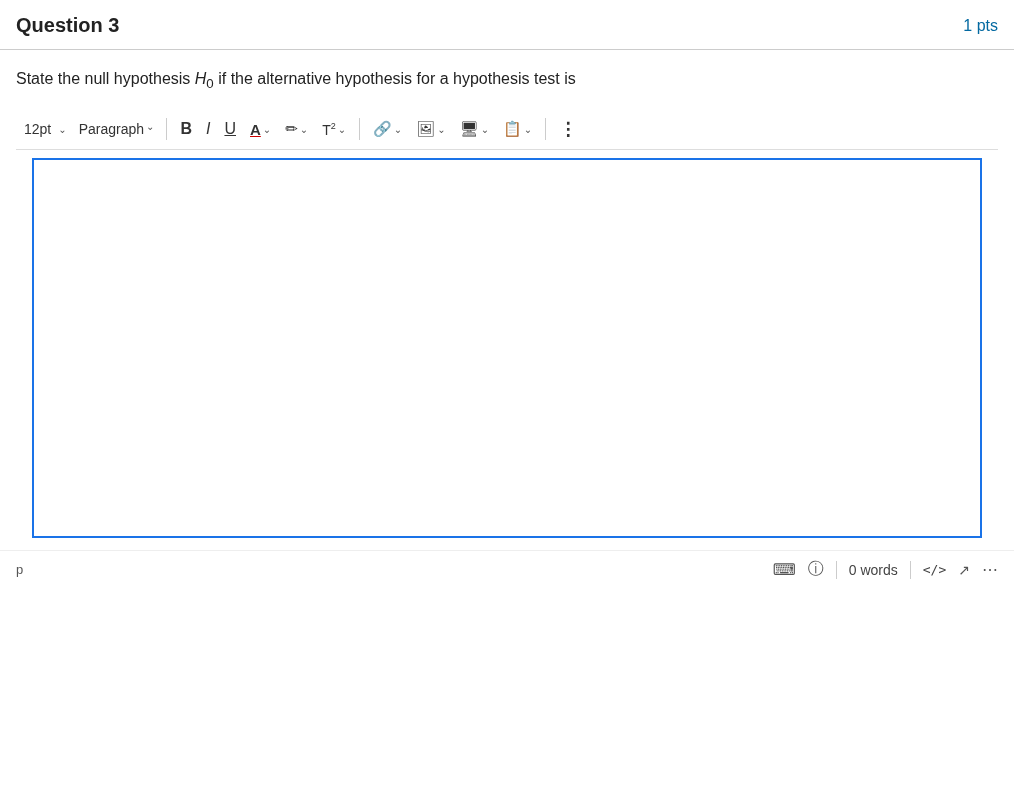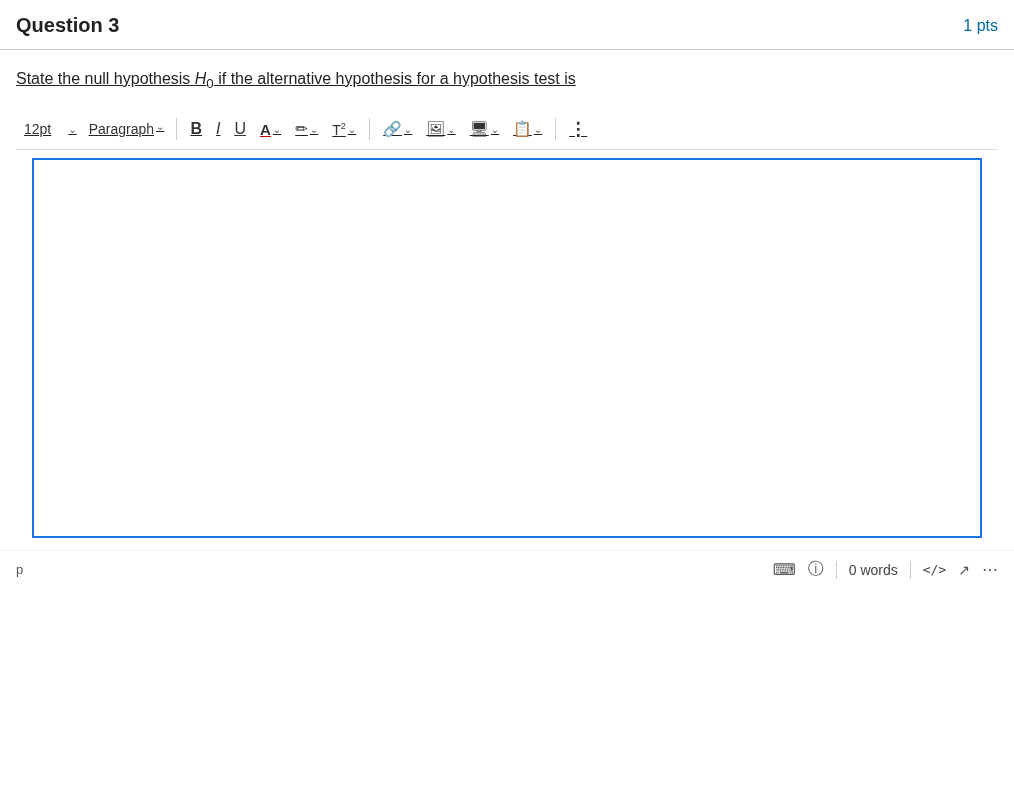--- a/index.html
+++ b/index.html
@@ -25,21 +25,20 @@
       font-weight: bold;
     }
 
     .header-pts {
       font-size: 16px;
       color: #0369a1;
     }
 
     .question-body {
       padding: 20px 16px 0 16px;
-      text-decoration: underline;
     }
 
     .question-text {
       font-size: 16px;
       color: #222;
       margin-bottom: 18px;
     }
 
     .math-display {
       text-align: center;
@@ -110,21 +109,21 @@
     }
 
     .chevron {
       font-size: 10px;
       color: #555;
     }
 
     .font-size-select {
       display: flex;
       align-items: center;
-      gap: 17px;
+      gap: 7px;
       font-size: 14px;
       cursor: pointer;
       padding: 2px 4px;
       border: none;
       background: transparent;
     }
 
     .paragraph-select {
       display: flex;
       align-items: flex-start;

